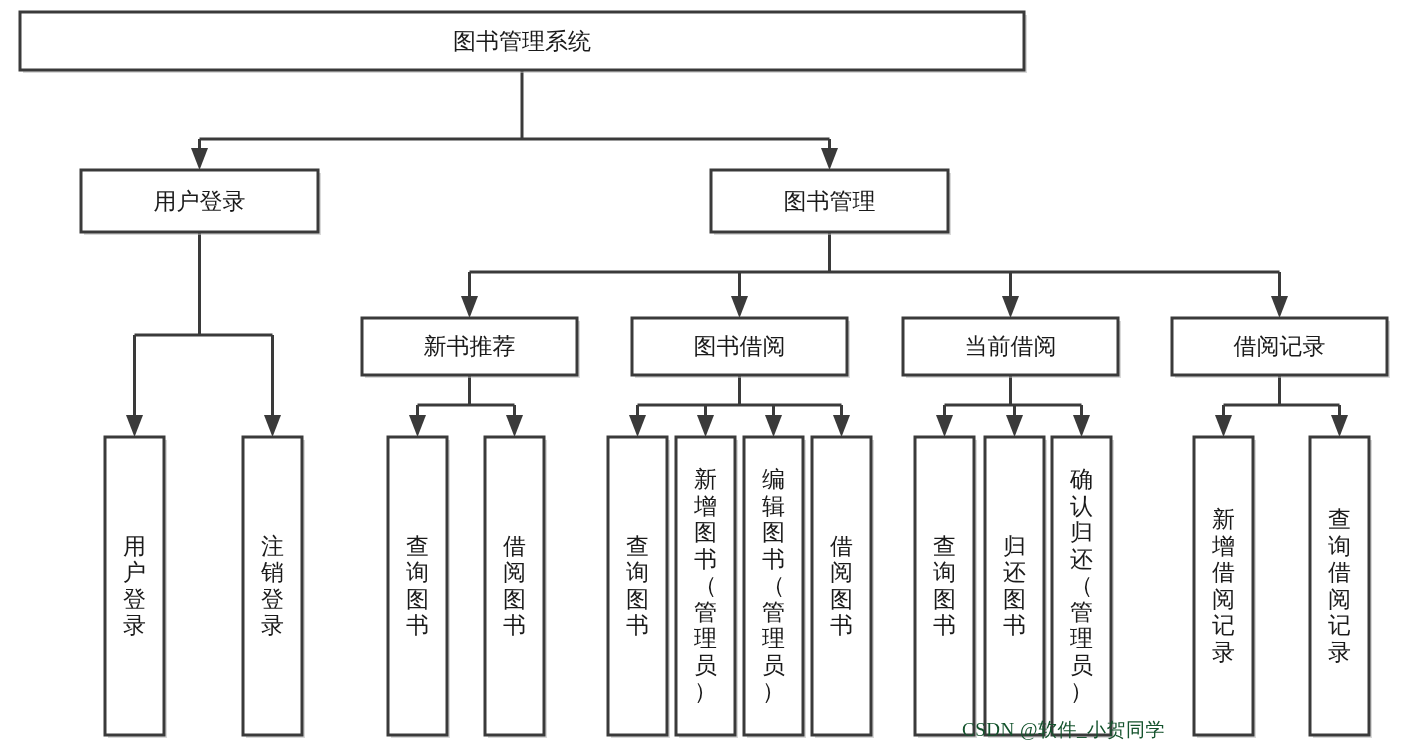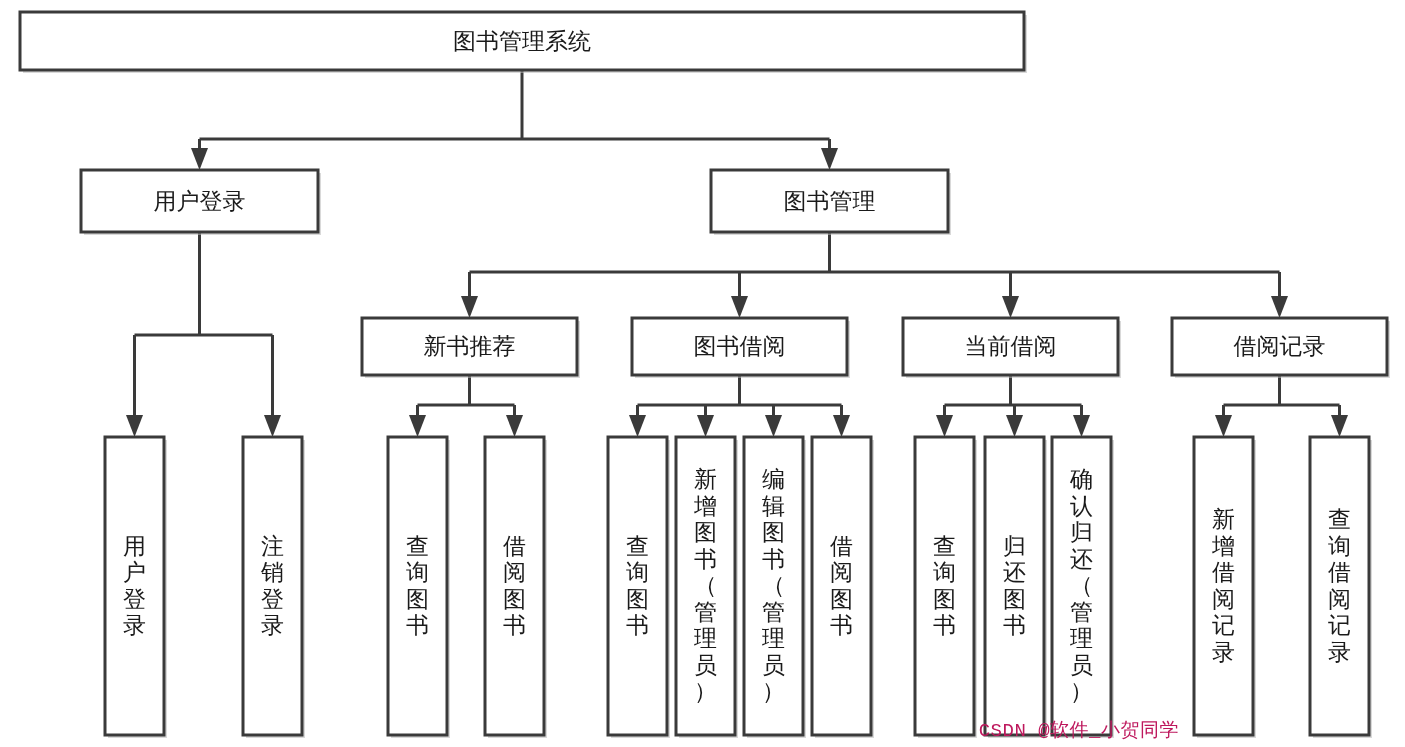--- a/index.html
+++ b/index.html
@@ -59,25 +59,25 @@
   }
   .node-label-v {
     font-family: "DejaVu Sans", "Liberation Sans", sans-serif;
     font-size: 23px;
     fill: #1a1a1a;
     text-anchor: middle;
     white-space: pre;
   }
   .watermark-text {
     position: absolute;
-    right: 6px;
+    right: 20px;
     bottom: 4px;
-    font-family: Liberation Mono, monospace;
+    font-family: Liberation Serif, serif;
     font-size: 19px;
-    color: #be185d;
+    color: #14532d;
     letter-spacing: 0.5px;
     user-select: none;
     white-space: nowrap;
   }
 </style>
 </head>
 <body>
 
 <div id="diagram-root">
 

